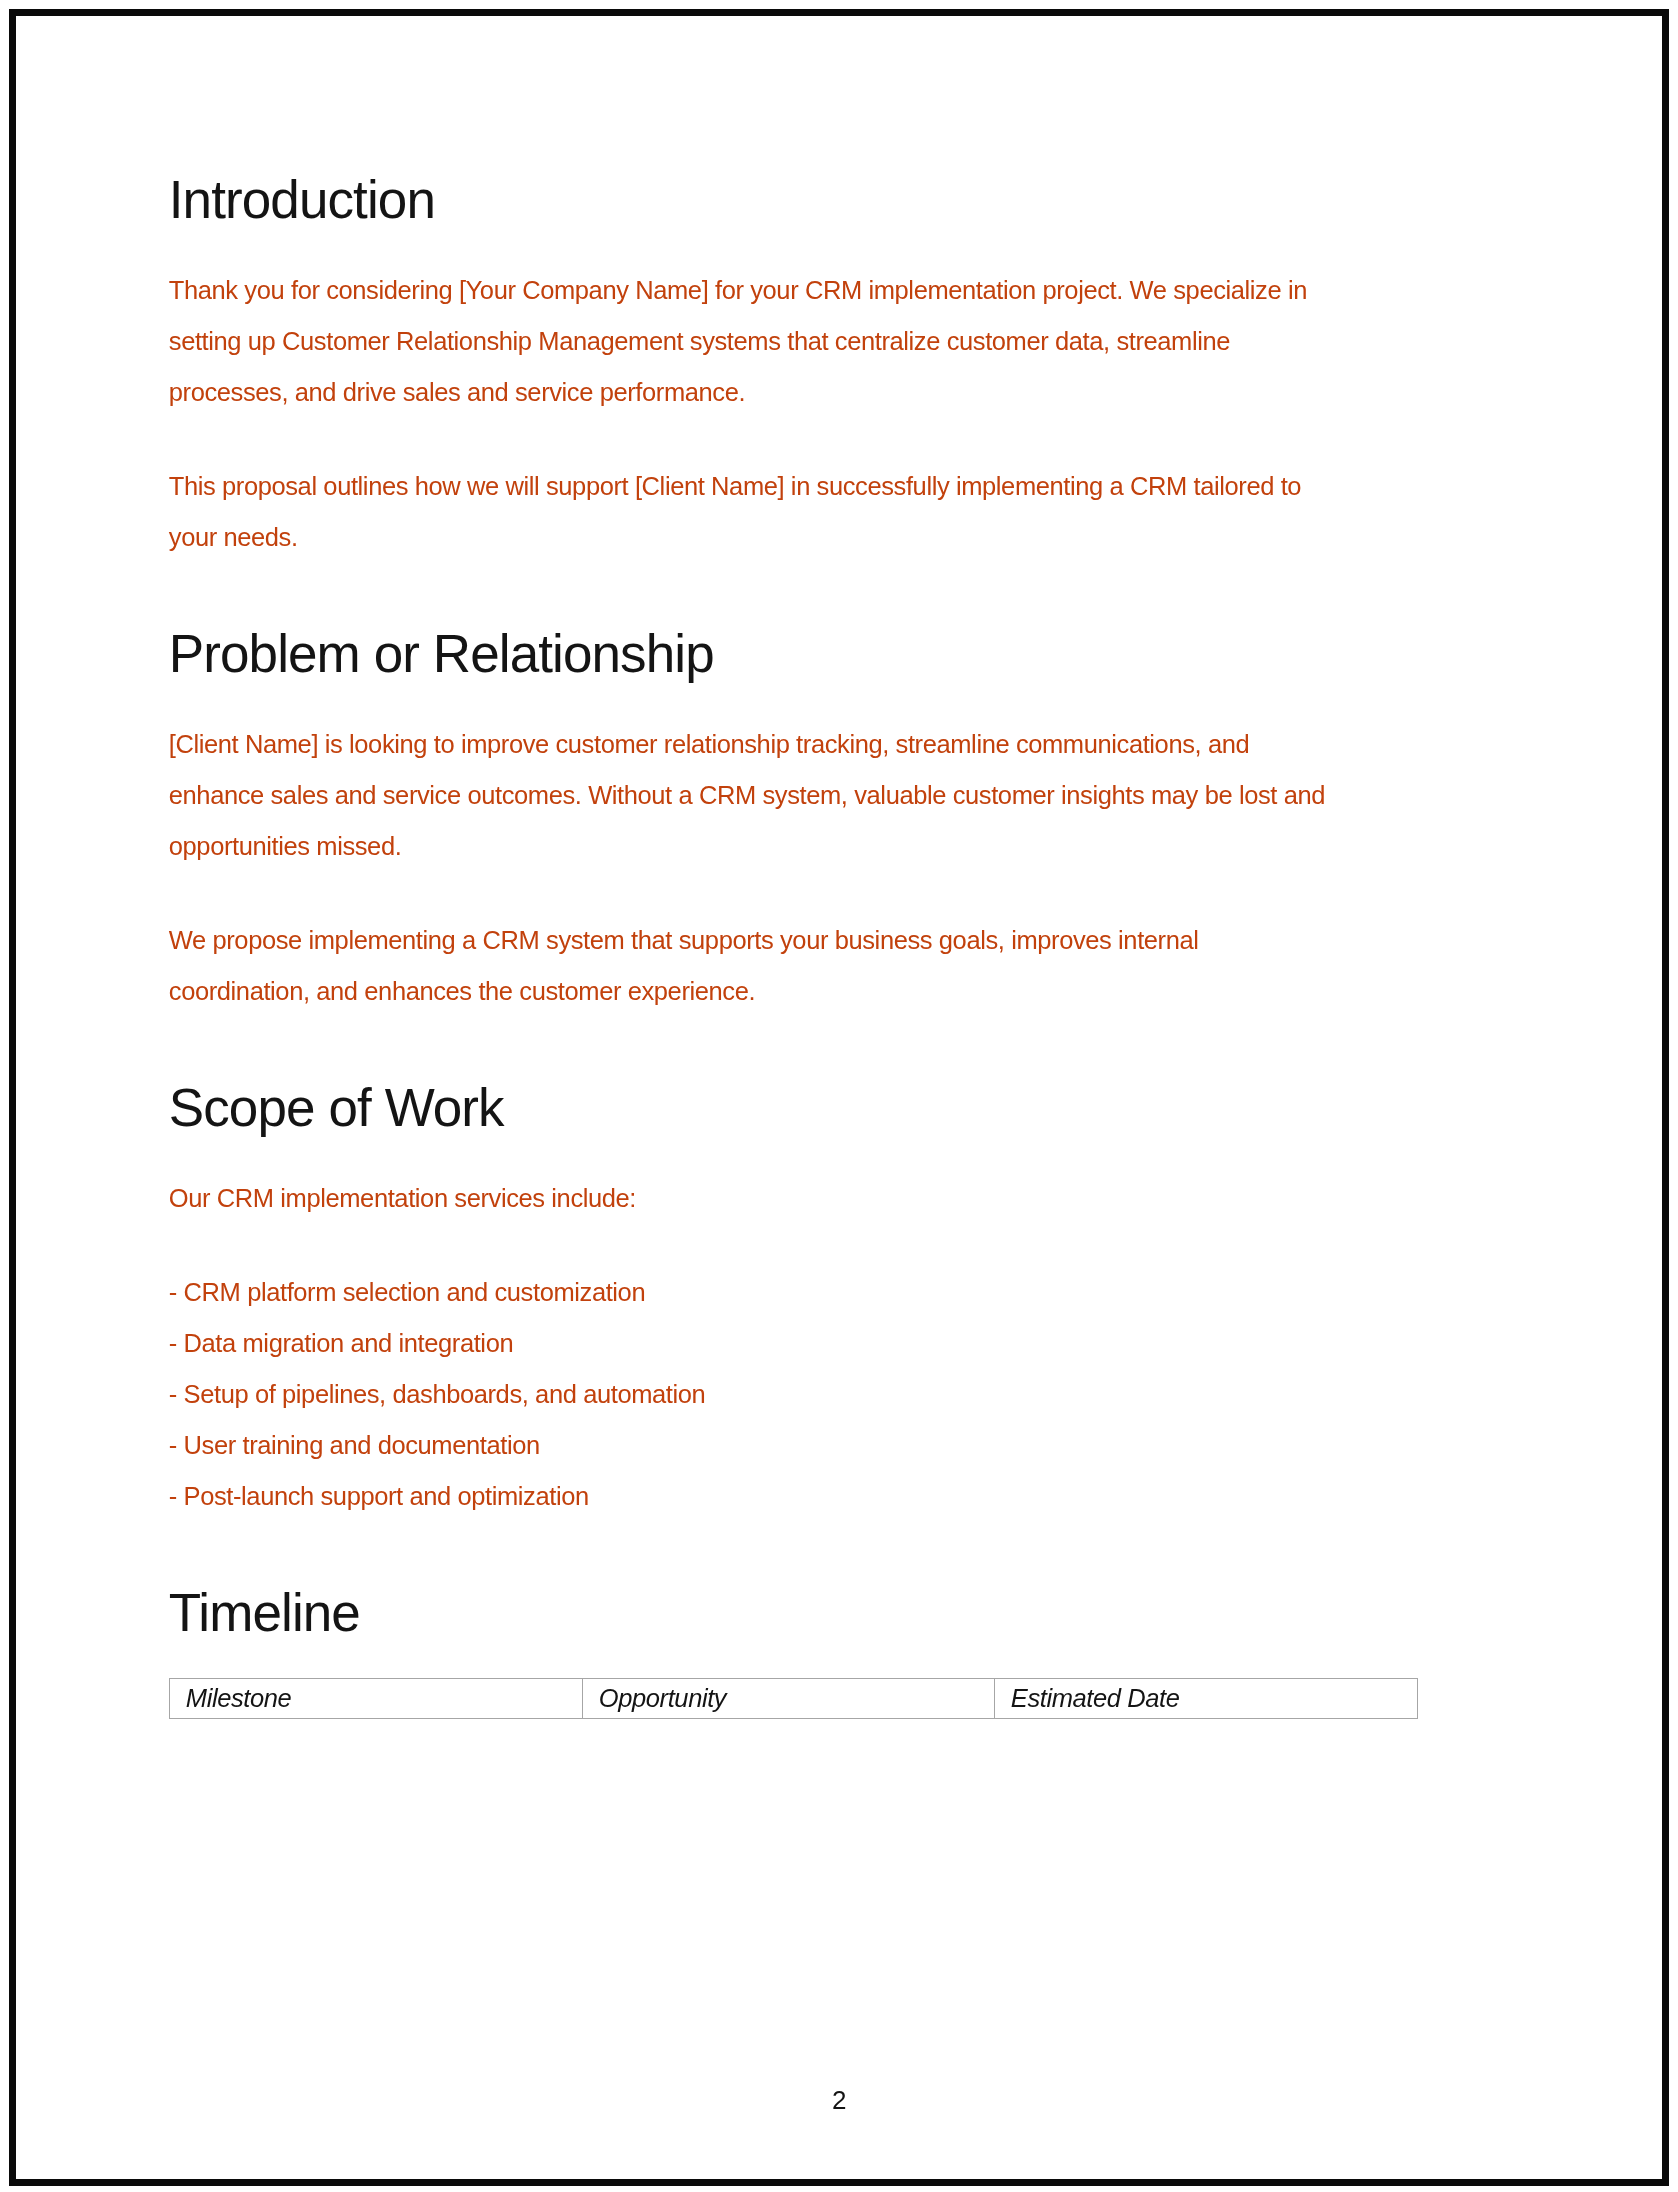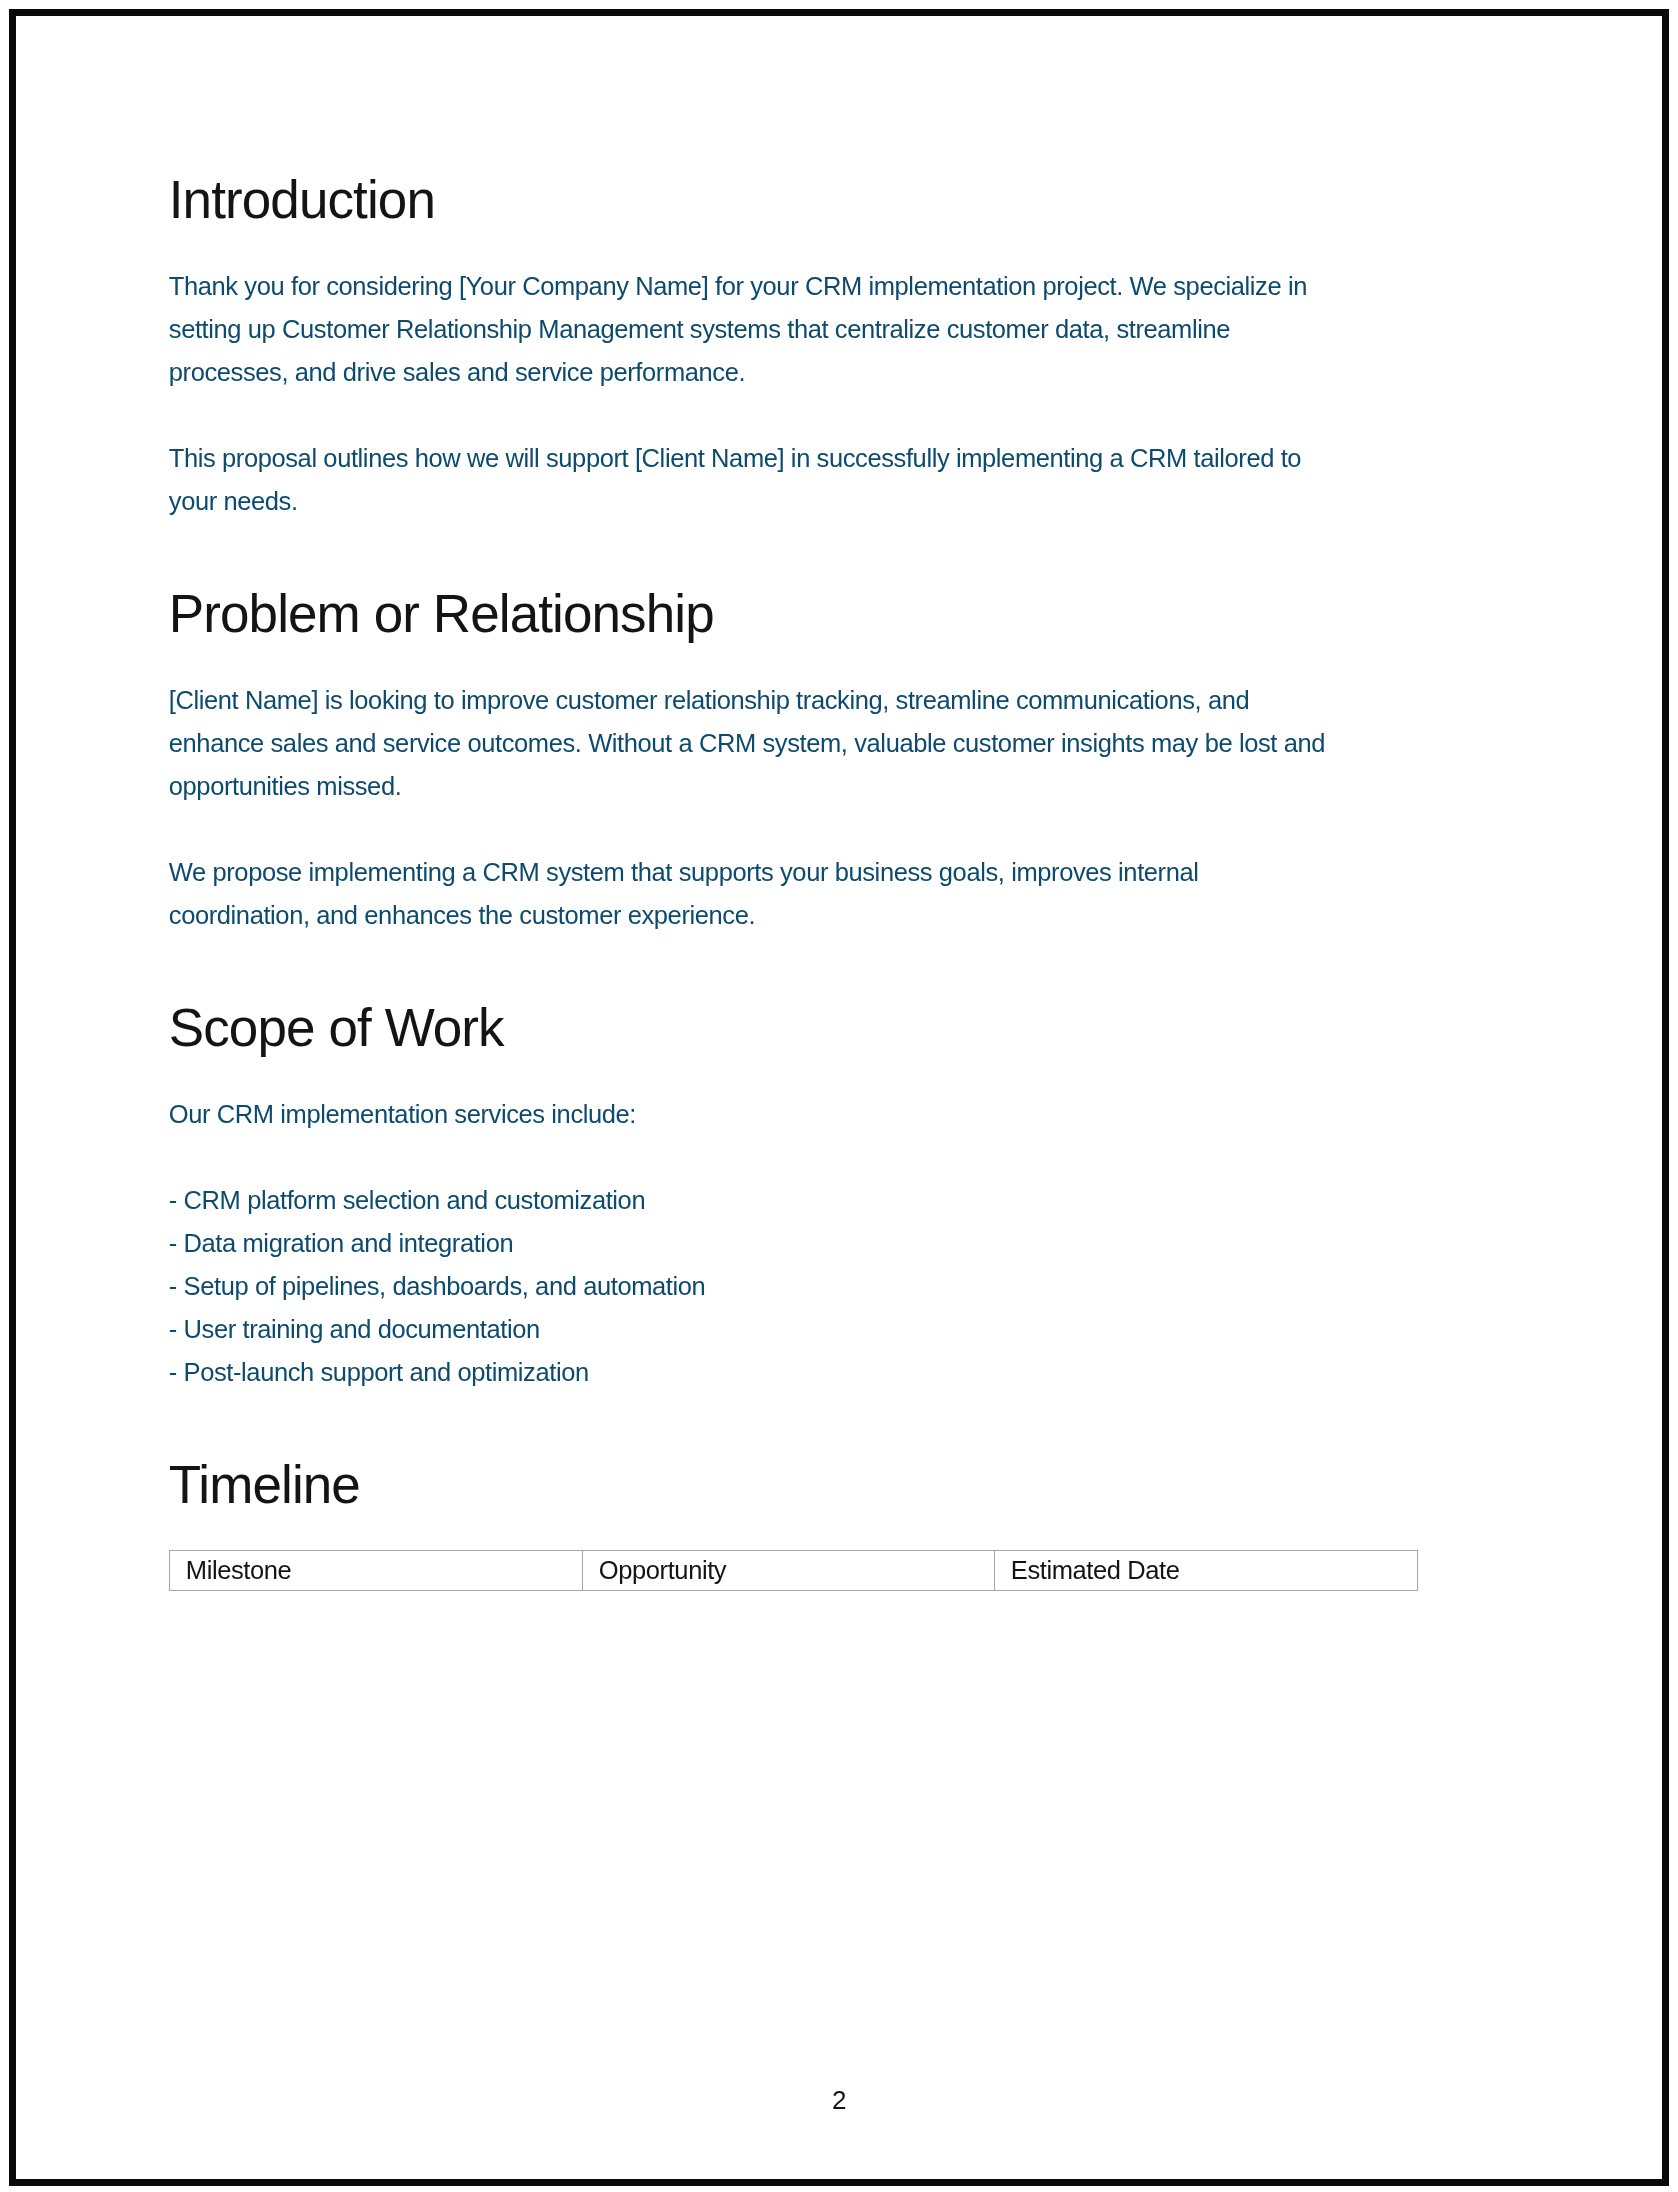--- a/index.html
+++ b/index.html
@@ -30,31 +30,32 @@
     font-weight: 400;
     letter-spacing: -0.9px;
     color: #141414;
     margin: 61px 0 35px 0;
   }
   h1.first {
     margin-top: 0;
   }
   p.body-text {
     font-size: 25.5px;
-    line-height: 43px;
+    line-height: 51px;
     letter-spacing: -0.4px;
     margin: 0 0 43px 0;
     white-space: pre;
-    color: #0c4a6e;
+    color: #c2410c;
   }
   table.timeline {
     border-collapse: collapse;
     table-layout: fixed;
     width: 1248px;
     margin-top: 12px;
+    font-style: italic;
   }
   table.timeline th {
     border: 1.8px solid #a6a6a6;
     height: 39px;
     font-size: 25.5px;
     font-weight: 400;
     letter-spacing: -0.4px;
     text-align: left;
     vertical-align: middle;
     padding: 0 0 0 16px;

